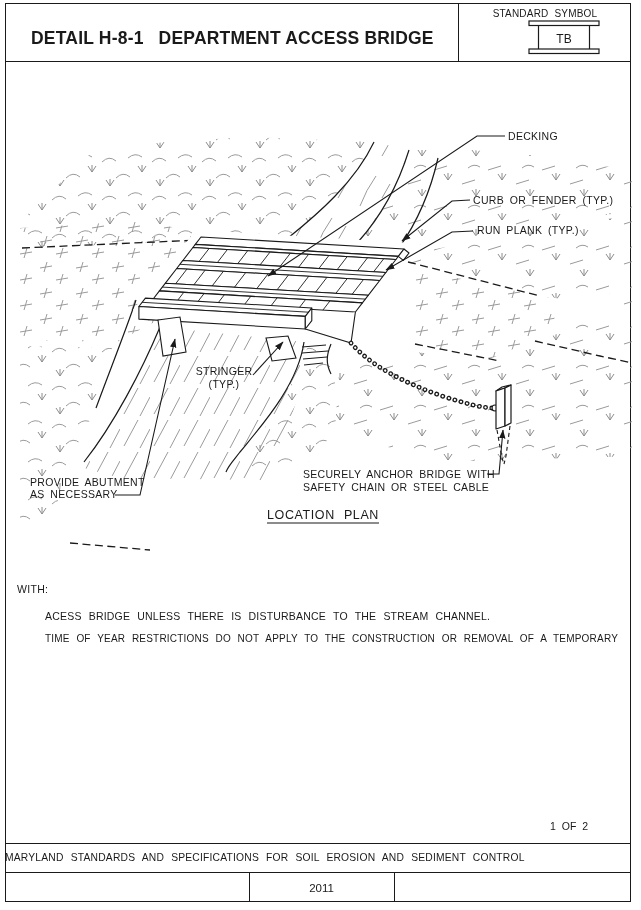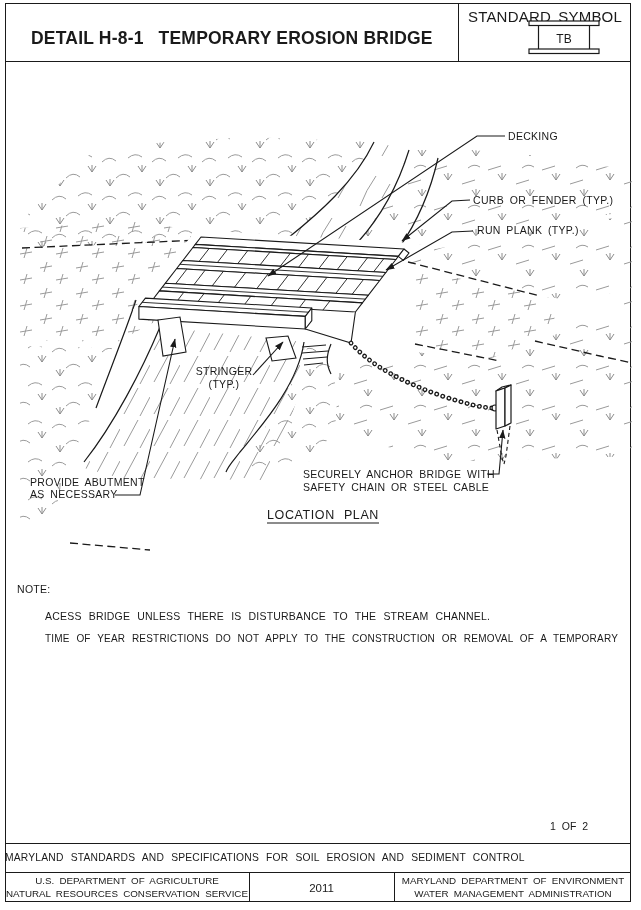--- a/index.html
+++ b/index.html
@@ -5,21 +5,21 @@
   html,body{margin:0;padding:0;background:#e8e8e8;}
   .page{position:relative;width:641px;height:910px;background:#fff;overflow:hidden;
         font-family:"Liberation Sans",sans-serif;color:#1a1a1a;}
   .frame{position:absolute;left:5px;top:3px;width:624px;height:897px;border:1.6px solid #1a1a1a;}
   .hline{position:absolute;border-top:1.5px solid #1a1a1a;height:0;}
   .vline{position:absolute;border-left:1.5px solid #1a1a1a;width:0;}
   .title-text{position:absolute;left:31px;top:28px;font-size:17.5px;font-weight:bold;
               letter-spacing:.2px;white-space:nowrap;}
   .title-text .t2{margin-left:15px;}
   .sym-label{position:absolute;left:459px;top:8px;width:172px;text-align:center;
-             font-size:15px;word-spacing:3px;letter-spacing:.2px;}
+             font-size:10px;word-spacing:3px;letter-spacing:.2px;}
   .svgtxt{font-family:"Liberation Sans",sans-serif;font-size:10.5px;fill:#1a1a1a;
           letter-spacing:.3px;word-spacing:2.5px;}
   .svgtxt-big{font-family:"Liberation Sans",sans-serif;font-size:12.5px;fill:#1a1a1a;
           letter-spacing:.6px;word-spacing:5px;}
   .note-label{position:absolute;left:17px;top:583px;font-size:10.5px;letter-spacing:.3px;}
   .note-l1{position:absolute;left:45px;top:597px;width:573px;font-size:10px;
            text-align:justify;text-align-last:justify;letter-spacing:.2px;margin-top:36px;}
   .note-l2{position:absolute;left:45px;top:610px;font-size:10.5px;word-spacing:4px;letter-spacing:.2px;}
   .pagenum{position:absolute;left:550px;top:820px;font-size:10.5px;word-spacing:3px;}
   .band1{position:absolute;left:5px;top:852px;width:627px;text-align:left;
@@ -33,21 +33,21 @@
 </head>
 <body>
 
 <div class="page">
 
   <div class="frame"></div>
   <div class="hline" style="left:5px;top:61px;width:626px;"></div>
   <div class="vline" style="left:458px;top:3px;height:58px;"></div>
 
   <div class="title-text">
-    <span class="t1">DETAIL H-8-1</span><span class="t2">TEMPORARY EROSION BRIDGE</span>
+    <span class="t1">DETAIL H-8-1</span><span class="t2">DEPARTMENT ACCESS BRIDGE</span>
   </div>
 
   <div class="sym-label">STANDARD SYMBOL</div>
   <svg style="position:absolute;left:528px;top:19px;" width="72" height="40">
     <rect x="1" y="2" width="70" height="4.5" fill="#fff" stroke="#1a1a1a" stroke-width="1.2"></rect>
     <rect x="1" y="30" width="70" height="4.5" fill="#fff" stroke="#1a1a1a" stroke-width="1.2"></rect>
     <line x1="10.5" y1="6.5" x2="10.5" y2="30" stroke="#1a1a1a" stroke-width="1.2"></line>
     <line x1="61.5" y1="6.5" x2="61.5" y2="30" stroke="#1a1a1a" stroke-width="1.2"></line>
     <text x="36" y="23.5" text-anchor="middle" style="font:12px 'Liberation Sans',sans-serif;fill:#1a1a1a;">TB</text>
   </svg>
@@ -184,35 +184,27 @@
       <text class="svgtxt" x="224" y="388" text-anchor="middle">(TYP.)</text>
       <text class="svgtxt" x="30" y="486">PROVIDE ABUTMENT</text>
       <text class="svgtxt" x="30" y="498">AS NECESSARY</text>
       <text class="svgtxt" x="303" y="478">SECURELY ANCHOR BRIDGE WITH</text>
       <text class="svgtxt" x="303" y="491">SAFETY CHAIN OR STEEL CABLE</text>
       <text class="svgtxt-big" x="323" y="519" text-anchor="middle">LOCATION PLAN</text>
       <line x1="267" y1="523" x2="379" y2="523" stroke="#1a1a1a" stroke-width="1.1"></line>
     </g>
   </svg>
 
-  <div class="note-label">NOTE:</div>
+  <div class="note-label">WITH:</div>
   <div class="note-l1">TIME OF YEAR RESTRICTIONS DO NOT APPLY TO THE CONSTRUCTION OR REMOVAL OF A TEMPORARY</div>
   <div class="note-l2">ACESS BRIDGE UNLESS THERE IS DISTURBANCE TO THE STREAM CHANNEL.</div>
 
   <div class="pagenum">1 OF 2</div>
 
   <div class="hline" style="left:5px;top:843px;width:626px;"></div>
   <div class="band1">MARYLAND STANDARDS AND SPECIFICATIONS FOR SOIL EROSION AND SEDIMENT CONTROL</div>
   <div class="hline" style="left:5px;top:872px;width:626px;"></div>
   <div class="vline" style="left:249px;top:872px;height:29px;"></div>
   <div class="vline" style="left:394px;top:872px;height:29px;"></div>
 
-  <div class="cell cell-left">
-    <div>U.S. DEPARTMENT OF AGRICULTURE</div>
-    <div>NATURAL RESOURCES CONSERVATION SERVICE</div>
-  </div>
   <div class="cell cell-mid">2011</div>
-  <div class="cell cell-right">
-    <div>MARYLAND DEPARTMENT OF ENVIRONMENT</div>
-    <div>WATER MANAGEMENT ADMINISTRATION</div>
-  </div>
 
 </div>
 
 </body></html>

